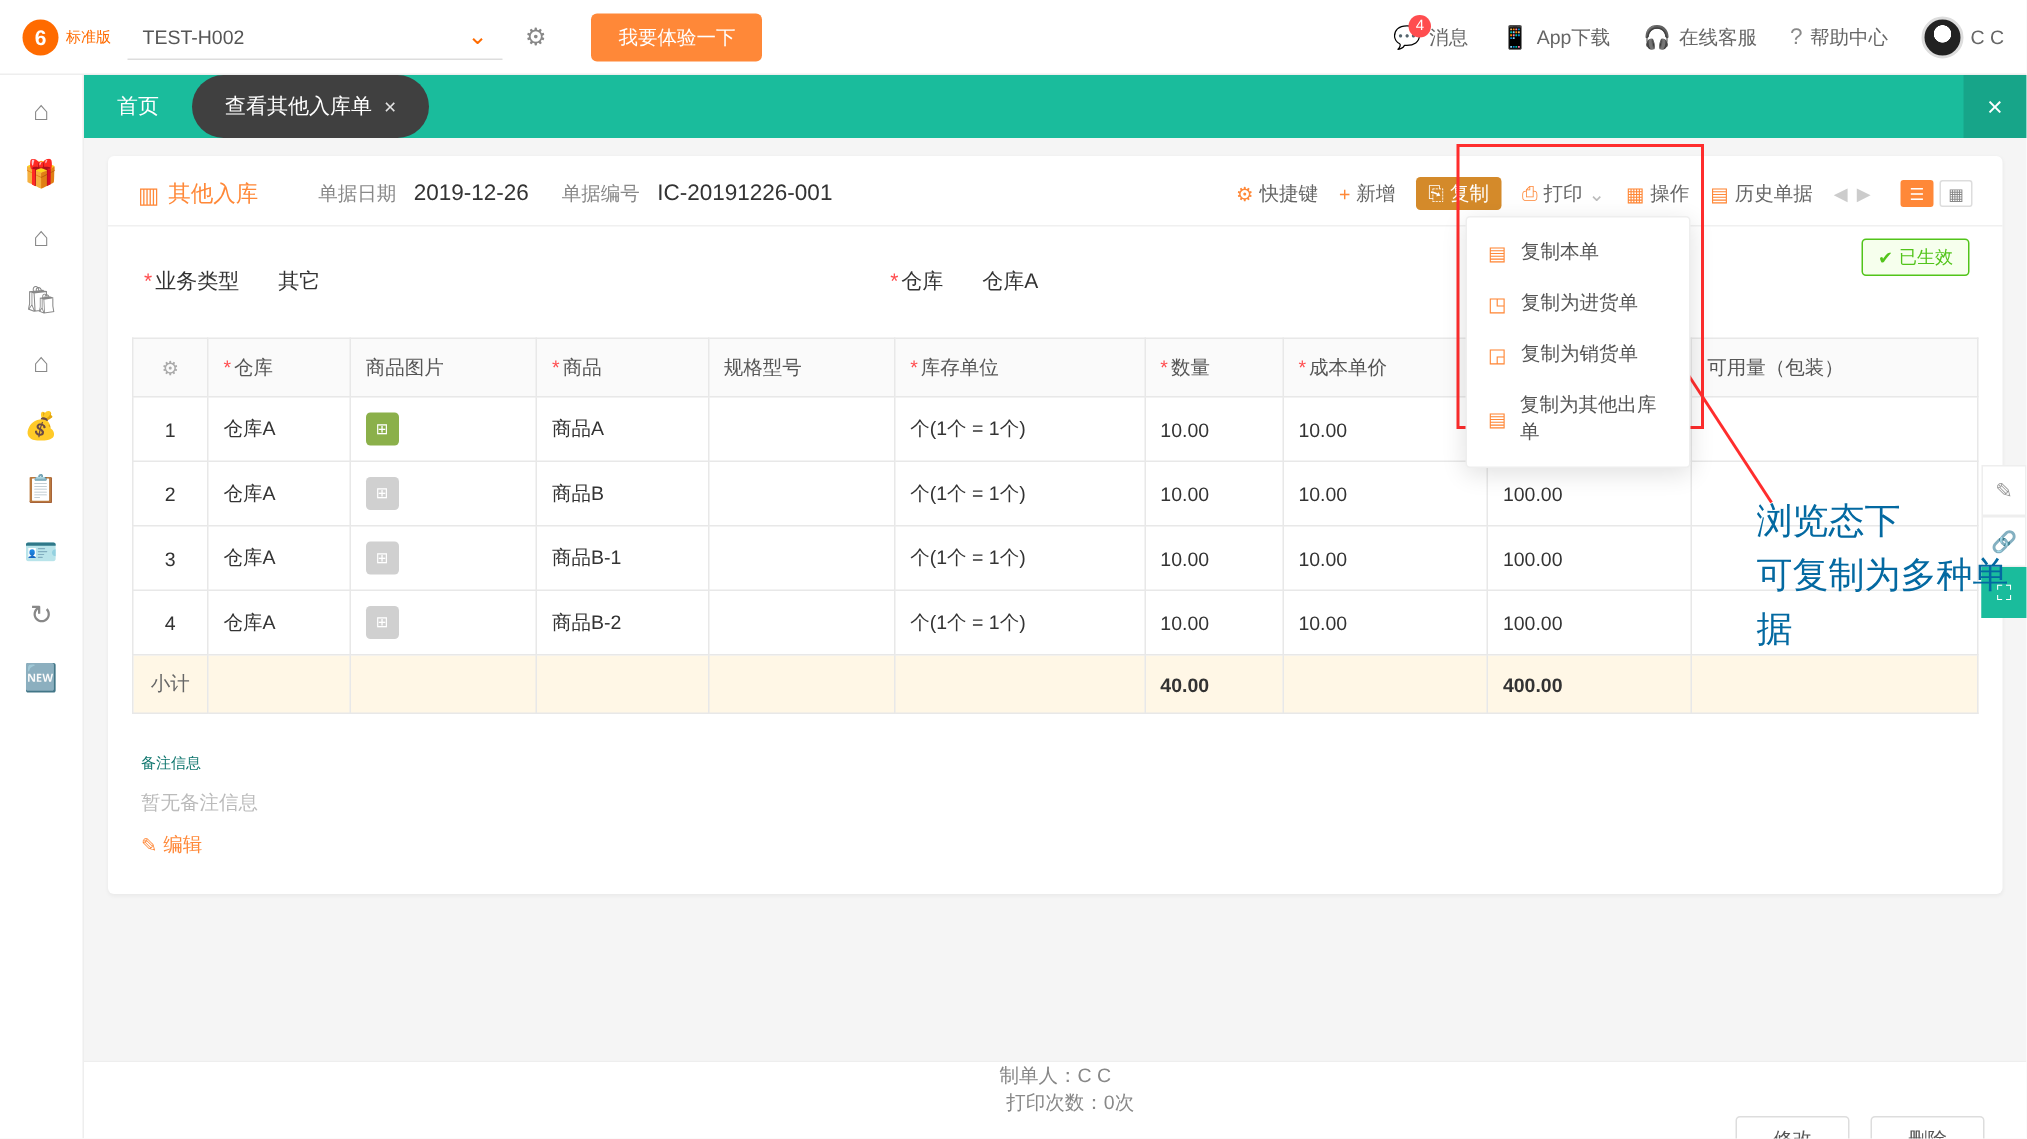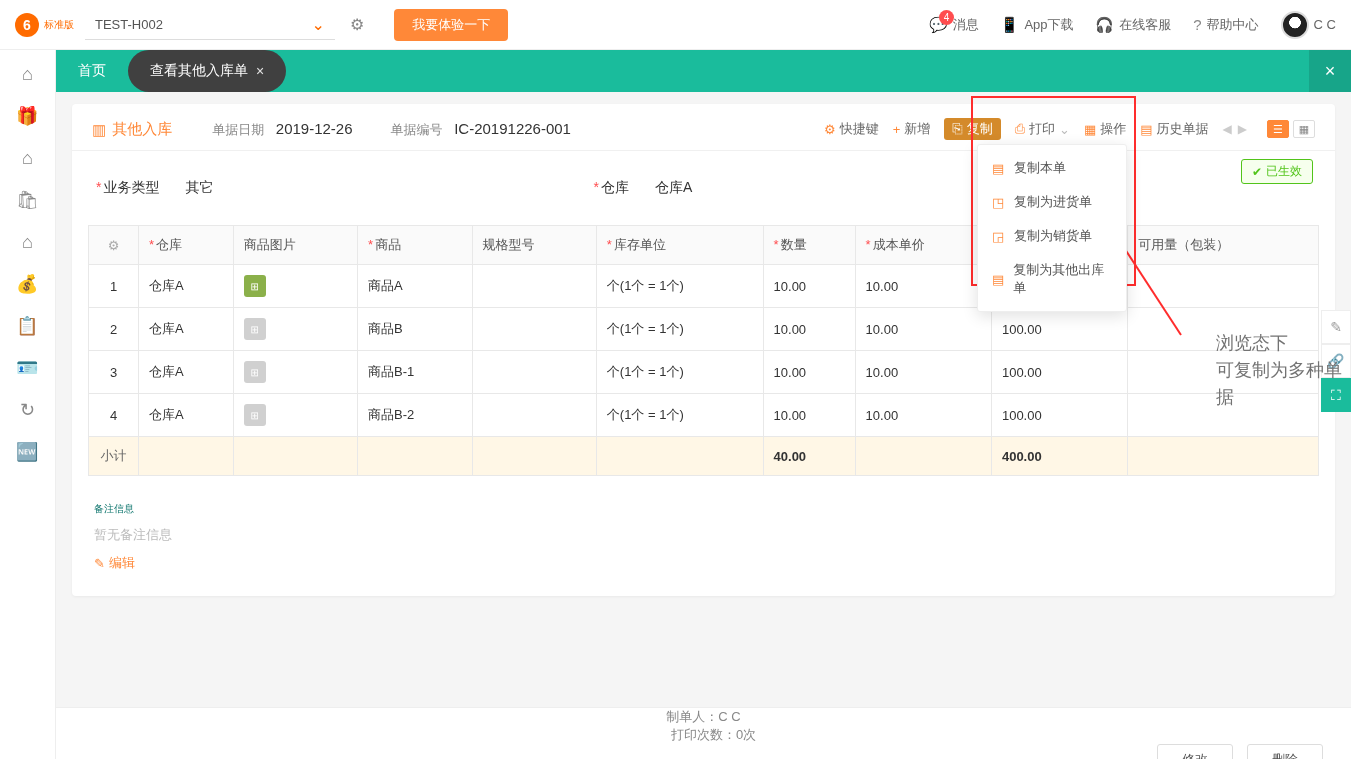--- a/index.html
+++ b/index.html
@@ -39,21 +39,21 @@
 .tabs-close-all { margin-left: auto; width: 42px; display: flex; align-items: center; justify-content: center; color: #fff; font-size: 18px; cursor: pointer; background: #17a589; }
 
 
 .page-wrap { flex: 1; padding: 12px 16px 0 16px; overflow: auto; }
 .card { background: #fff; border-radius: 4px; padding: 0; box-shadow: 0 1px 3px rgba(0,0,0,.05); position: relative; }
 
 
 .doc-head { display: flex; align-items: center; padding: 14px 20px 10px 20px; border-bottom: 1px solid #f0f0f0; position: relative; }
 .doc-tab { display: flex; align-items: center; gap: 6px; color: #ff8838; font-size: 15px; padding-bottom: 10px; margin-bottom: -11px; }
 .doc-tab-icon { color: #ff8838; font-size: 15px; }
-.doc-meta { margin-left: 40px; display: flex; gap: 38px; color: #888; font-size: 13px; }
+.doc-meta { margin-left: 40px; display: flex; gap: 22px; color: #888; font-size: 13px; }
 .doc-meta .val { color: #333; font-size: 15px; margin-left: 8px; }
 .doc-actions { margin-left: auto; display: flex; align-items: center; gap: 14px; color: #666; font-size: 13px; }
 .da-item { display: flex; align-items: center; gap: 4px; cursor: pointer; }
 .da-item .ic { color: #ff8838; font-size: 13px; }
 .da-item.copy { background: #d48a2a; color: #fff; padding: 2px 8px; border-radius: 3px; }
 .da-item.copy .ic { color: #fff; }
 .view-toggle { display: flex; gap: 4px; margin-left: 6px; }
 .vt { width: 22px; height: 18px; border: 1px solid #ddd; border-radius: 2px; display: flex; align-items: center; justify-content: center; font-size: 11px; color: #888; cursor: pointer; }
 .vt.active { background: #ff8838; border-color: #ff8838; color: #fff; }
 .nav-arrows { color: #ccc; display: flex; gap: 6px; font-size: 12px; }
@@ -90,21 +90,21 @@
 .fb { height: 32px; padding: 0 24px; border: 1px solid #ddd; background: #fff; border-radius: 3px; cursor: pointer; font-size: 13px; color: #555; }
 
 
 .copy-menu { position: absolute; top: 40px; right: 208px; width: 150px; background: #fff; border: 1px solid #eee; box-shadow: 0 4px 16px rgba(0,0,0,.12); border-radius: 3px; padding: 6px 0; z-index: 50; }
 .copy-menu .mi { padding: 8px 14px; display: flex; align-items: center; gap: 8px; cursor: pointer; color: #555; font-size: 13px; }
 .copy-menu .mi .mic { color: #ff8838; font-size: 13px; width: 14px; }
 
 
 .anno-box { position: absolute; border: 2px solid #ff2d2d; pointer-events: none; }
 .anno-arrow { position: absolute; pointer-events: none; }
-.anno-text { position: absolute; color: #737373; font-size: 18px; pointer-events: none; line-height: 1.5; margin-left: 45px; }
+.anno-text { position: absolute; color: #0369a1; font-size: 24px; pointer-events: none; line-height: 1.5; }
 
 
 .right-tools { position: absolute; right: 0; top: 260px; width: 30px; display: flex; flex-direction: column; }
 .rt { width: 30px; height: 34px; display: flex; align-items: center; justify-content: center; background: #fff; border: 1px solid #eee; color: #999; font-size: 14px; cursor: pointer; }
 .rt.hl { background: #1abc9c; color: #fff; border-color: #1abc9c; }
 </style>
 </head>
 <body>
 
 <div class="app">

